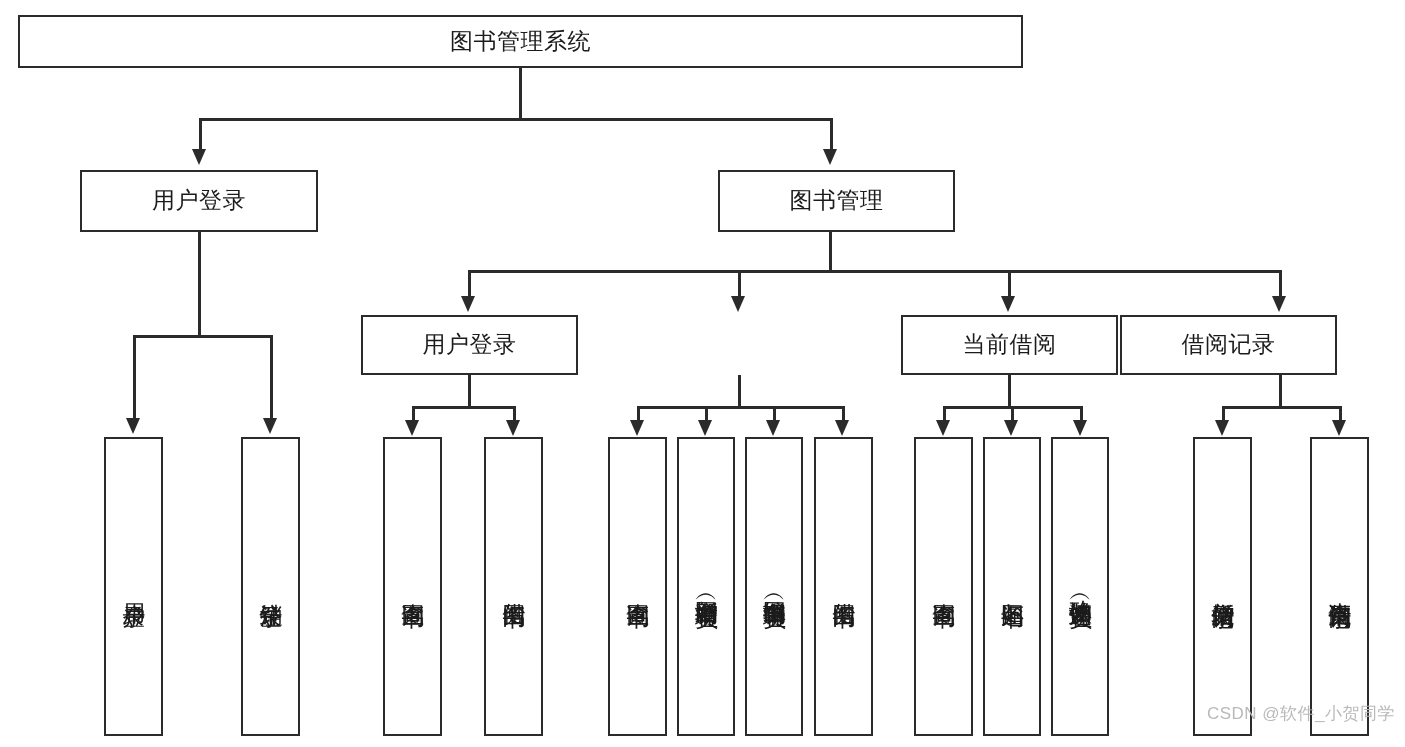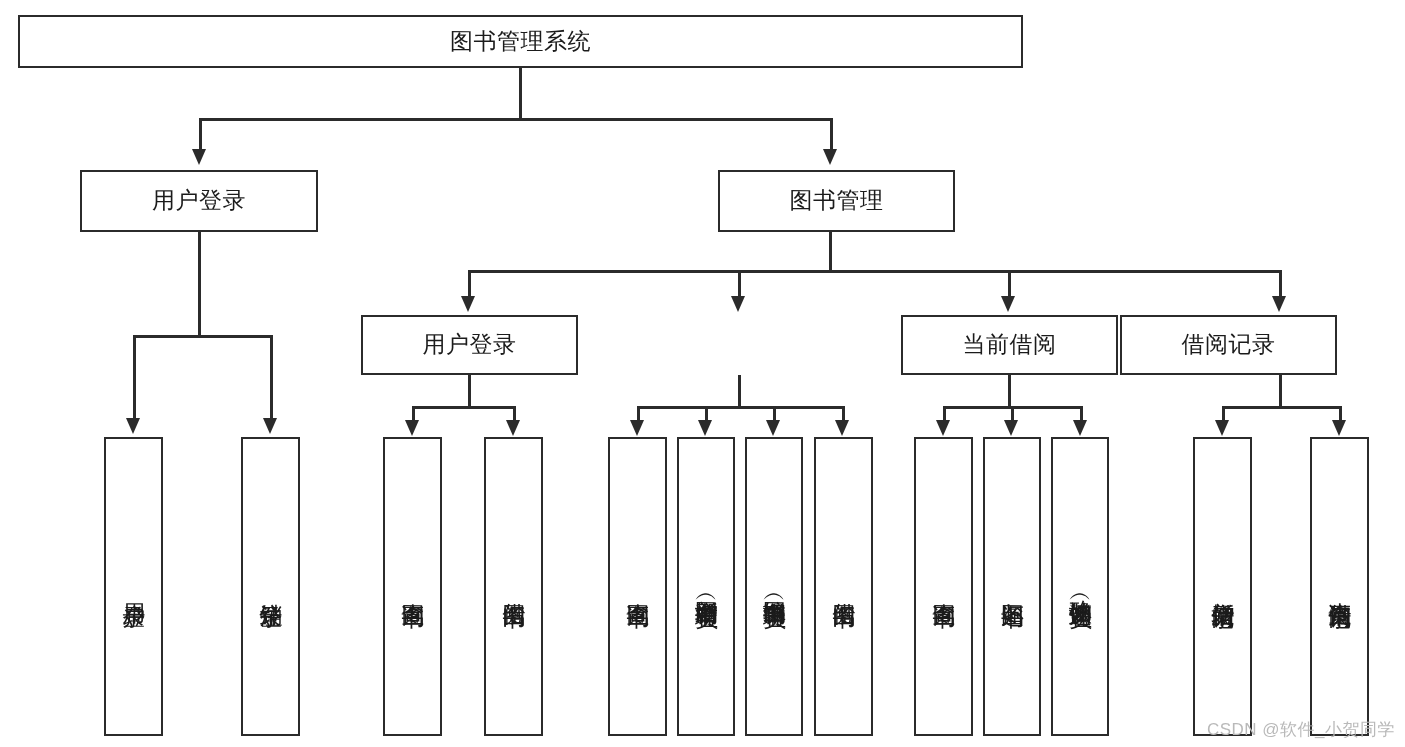--- a/index.html
+++ b/index.html
@@ -59,21 +59,21 @@
     position: absolute;
     width: 0;
     height: 0;
     border-left: 7.5px solid transparent;
     border-right: 7.5px solid transparent;
     border-top: 16px solid #2b2b2b;
   }
   #watermark {
     position: absolute;
     right: 10px;
-    bottom: 6px;
+    bottom: 22px;
     font-size: 17px;
     color: #b9b9b9;
     letter-spacing: 0.5px;
     user-select: none;
     white-space: nowrap;
   }
 </style>
 </head>
 <body>
 

